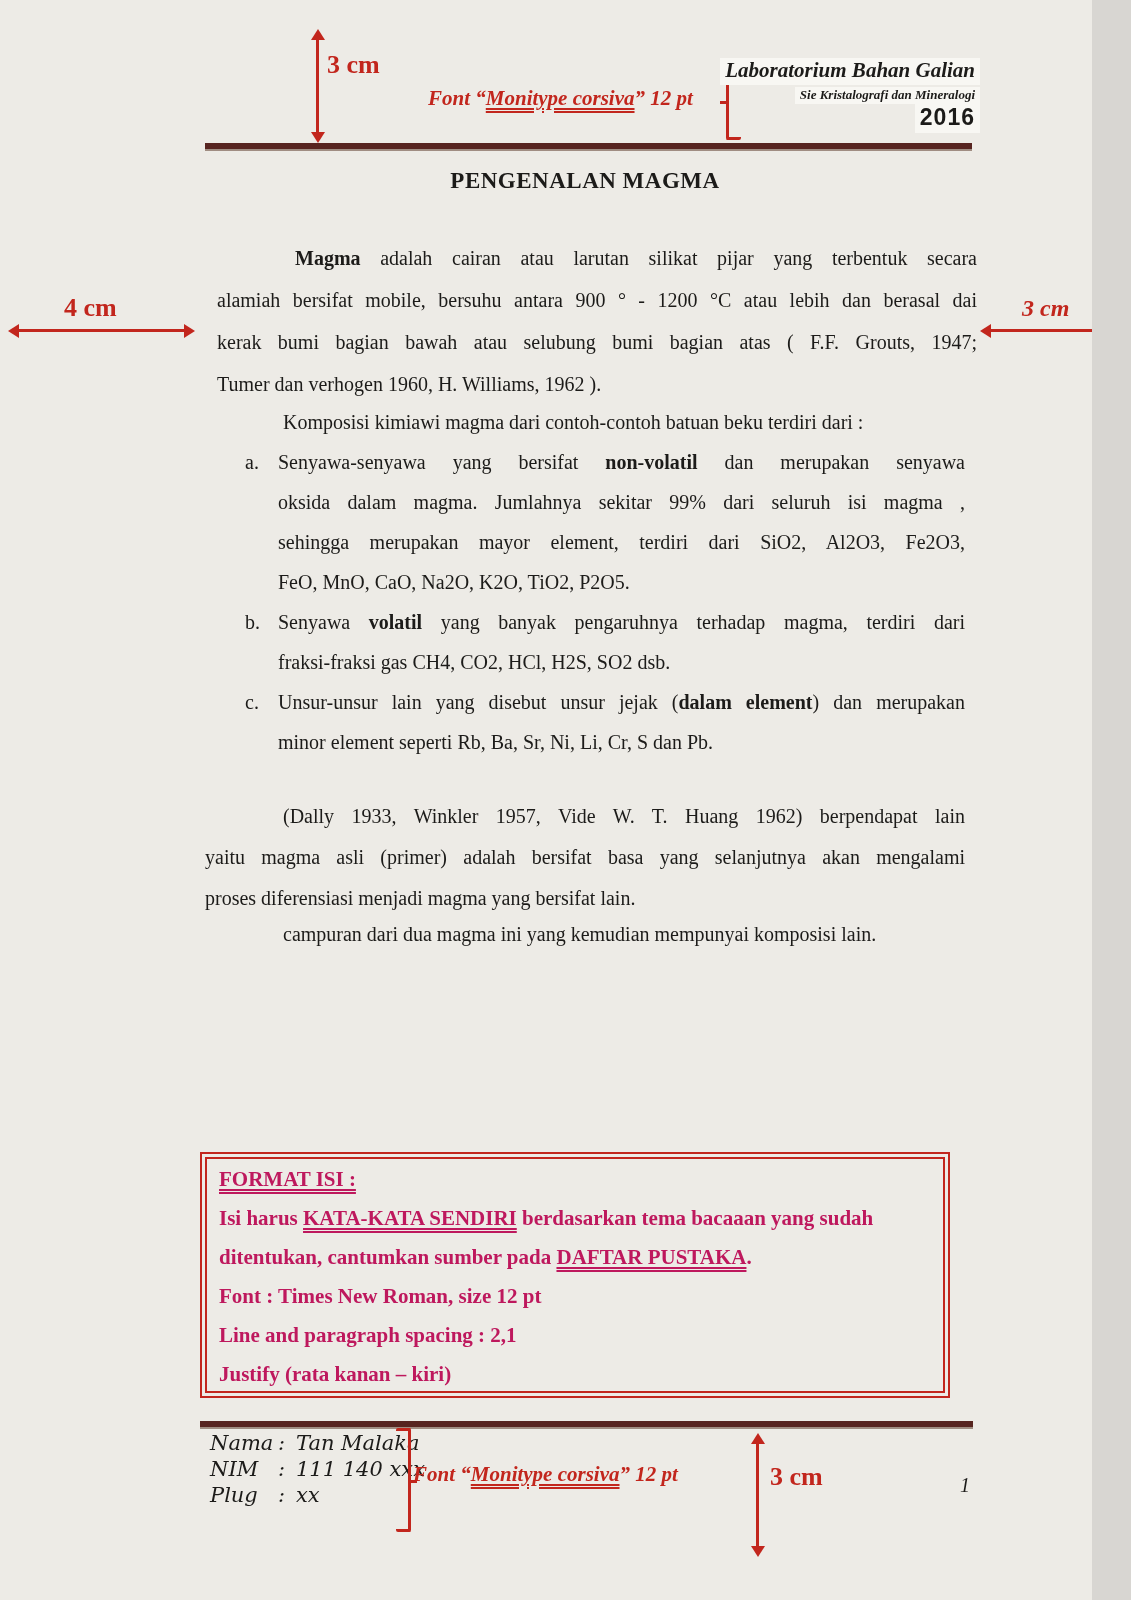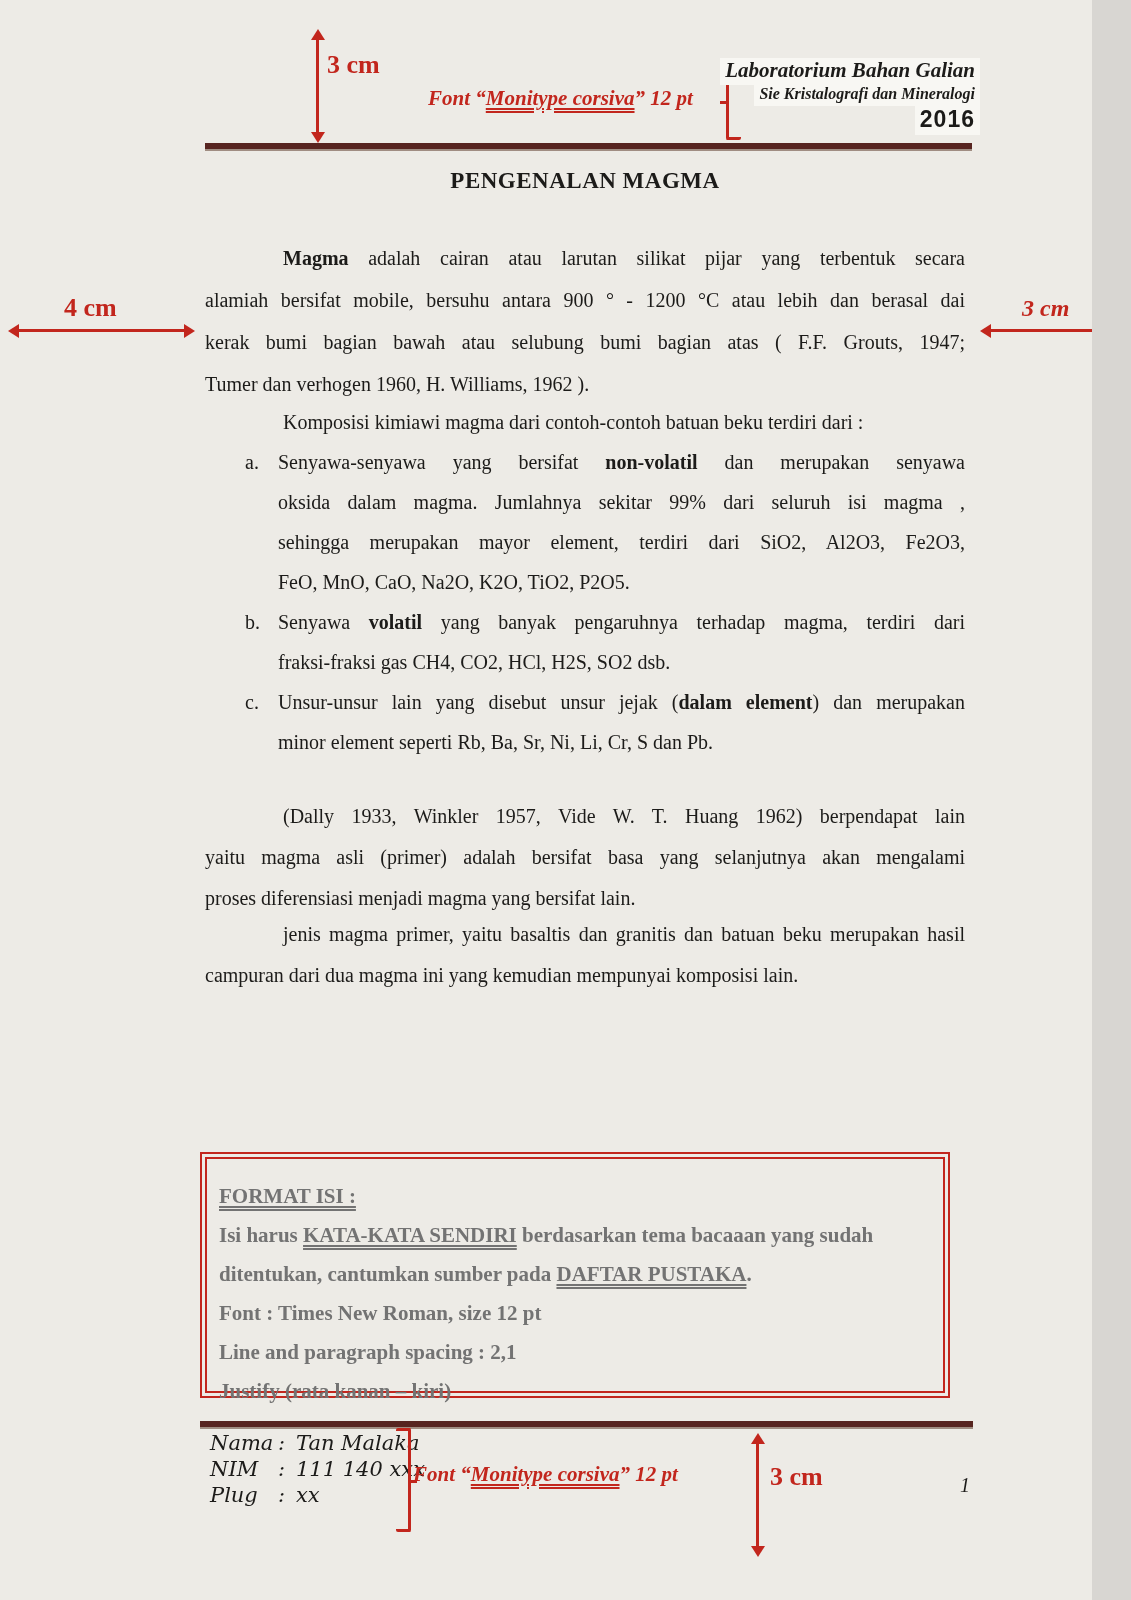--- a/index.html
+++ b/index.html
@@ -22,36 +22,36 @@
   .bracket-r::before{content:"";position:absolute;left:-9px;top:50%;width:9px;height:3px;background:#c2261d;}
   .bracket-l{position:absolute;width:12px;border:3px solid #c2261d;border-left:none;border-radius:2px;}
   .bracket-l::after{content:"";position:absolute;right:-9px;top:50%;width:9px;height:3px;background:#c2261d;}
   .font-note{position:absolute;font-weight:bold;font-style:italic;font-size:21px;white-space:nowrap;}
   .u2{text-decoration:underline;text-decoration-style:double;text-underline-offset:3px;}
   
   .rule{position:absolute;height:6px;background:#572420;border-bottom:2px solid #a08d82;}
   .hdr{position:absolute;left:718px;top:58px;width:262px;text-align:right;line-height:1.18;}
   .hdr .chip{display:inline-block;background:#f8f7f3;padding:0 5px 2px 5px;}
   .hdr-l1{font-size:21px;font-weight:bold;font-style:italic;}
-  .hdr-l2{font-size:16px;font-weight:bold;font-style:italic;}
+  .hdr-l2{font-size:13px;font-weight:bold;font-style:italic;}
   .hdr-year{font-size:23px;font-weight:bold;font-family:"Liberation Sans",sans-serif;letter-spacing:1px;font-style:normal;}
   
   .block{position:absolute;left:205px;width:760px;font-size:20px;line-height:40px;}
   .p1{line-height:42px;}
   .jlines .line{text-align:justify;text-align-last:justify;}
   .jlines .line:last-child{text-align-last:left;}
   .indent-first .line:first-child{text-indent:78px;}
   .doc-title{position:absolute;left:205px;width:760px;top:168px;text-align:center;
      font-weight:bold;font-size:23px;letter-spacing:.5px;}
   .list-item{display:flex;}
   .li-marker{width:33px;margin-left:40px;flex:none;}
   .li-lines{flex:1;min-width:0;}
   
   .format-box{position:absolute;left:200px;top:1152px;width:750px;height:246px;box-sizing:border-box;
-     border:7px double #c2261d;padding:18px 12px;font-weight:bold;font-size:21px;line-height:39px;color:#737373;}
+     border:7px double #c2261d;padding:1px 12px;font-weight:bold;font-size:21px;line-height:39px;color:#be185d;}
   .format-box .line{text-align:left;}
   
   .footer-fields{position:absolute;left:210px;top:1430px;font-style:italic;font-size:21px;
      font-family:"DejaVu Serif",serif;line-height:26px;}
   .field-row{display:flex;}
   .f-label{width:68px;}
   .f-sep{width:18px;}
   .page-num{position:absolute;left:960px;top:1474px;font-style:italic;font-size:20px;}
 </style>
 </head>
@@ -73,21 +73,21 @@
 
   <div class="rule" style="left:205px;top:143px;width:767px;"></div>
 
   <div class="margin-label red" style="left:64px;top:293px;font-size:26px;">4 cm</div>
   <div class="harrow" style="left:19px;top:329px;width:165px;"></div>
   <div class="margin-label red" style="left:1022px;top:295px;font-size:24px;font-style:italic;">3 cm</div>
   <div class="harrow" style="left:991px;top:329px;width:115px;"></div>
 
   <div class="doc-title">PENGENALAN MAGMA</div>
 
-  <div class="block p1 jlines indent-first" style="top:237px;">
+  <div class="block p1 jlines indent-first" style="top:237px;margin-left:12px;">
       <div class="line"><b>Magma</b> adalah cairan atau larutan silikat pijar yang terbentuk secara</div>
       <div class="line">alamiah bersifat mobile, bersuhu antara 900 ° - 1200 °C atau lebih dan berasal dai</div>
       <div class="line">kerak bumi bagian bawah atau selubung bumi bagian atas ( F.F. Grouts, 1947;</div>
       <div class="line">Tumer dan verhogen 1960, H. Williams, 1962 ).</div>
     </div>
 
   <div class="block" style="top:402px;">
     <div class="jlines indent-first">
         <div class="line">Komposisi kimiawi magma dari contoh-contoh batuan beku terdiri dari :</div>
       </div>
@@ -116,21 +116,20 @@
     </div>
   </div>
 
   <div class="block jlines indent-first" style="top:796px;line-height:41px;">
       <div class="line">(Dally 1933, Winkler 1957, Vide W. T. Huang 1962) berpendapat lain</div>
       <div class="line">yaitu magma asli (primer) adalah bersifat basa yang selanjutnya akan mengalami</div>
       <div class="line">proses diferensiasi menjadi magma yang bersifat lain.</div>
     </div>
 
   <div class="block jlines indent-first" style="top:914px;line-height:41px;">
-      <div class="line">jenis magma primer, yaitu basaltis dan granitis dan batuan beku merupakan hasil</div>
       <div class="line">campuran dari dua magma ini yang kemudian mempunyai komposisi lain.</div>
     </div>
 
   <div class="format-box">
       <div class="line"><span class="u2">FORMAT ISI :</span></div>
       <div class="line">Isi harus <span class="u2">KATA-KATA SENDIRI</span> berdasarkan tema bacaaan yang sudah</div>
       <div class="line">ditentukan, cantumkan sumber pada <span class="u2">DAFTAR PUSTAKA</span>.</div>
       <div class="line">Font : Times New Roman, size 12 pt</div>
       <div class="line">Line and paragraph spacing : 2,1</div>
       <div class="line">Justify (rata kanan – kiri)</div>

